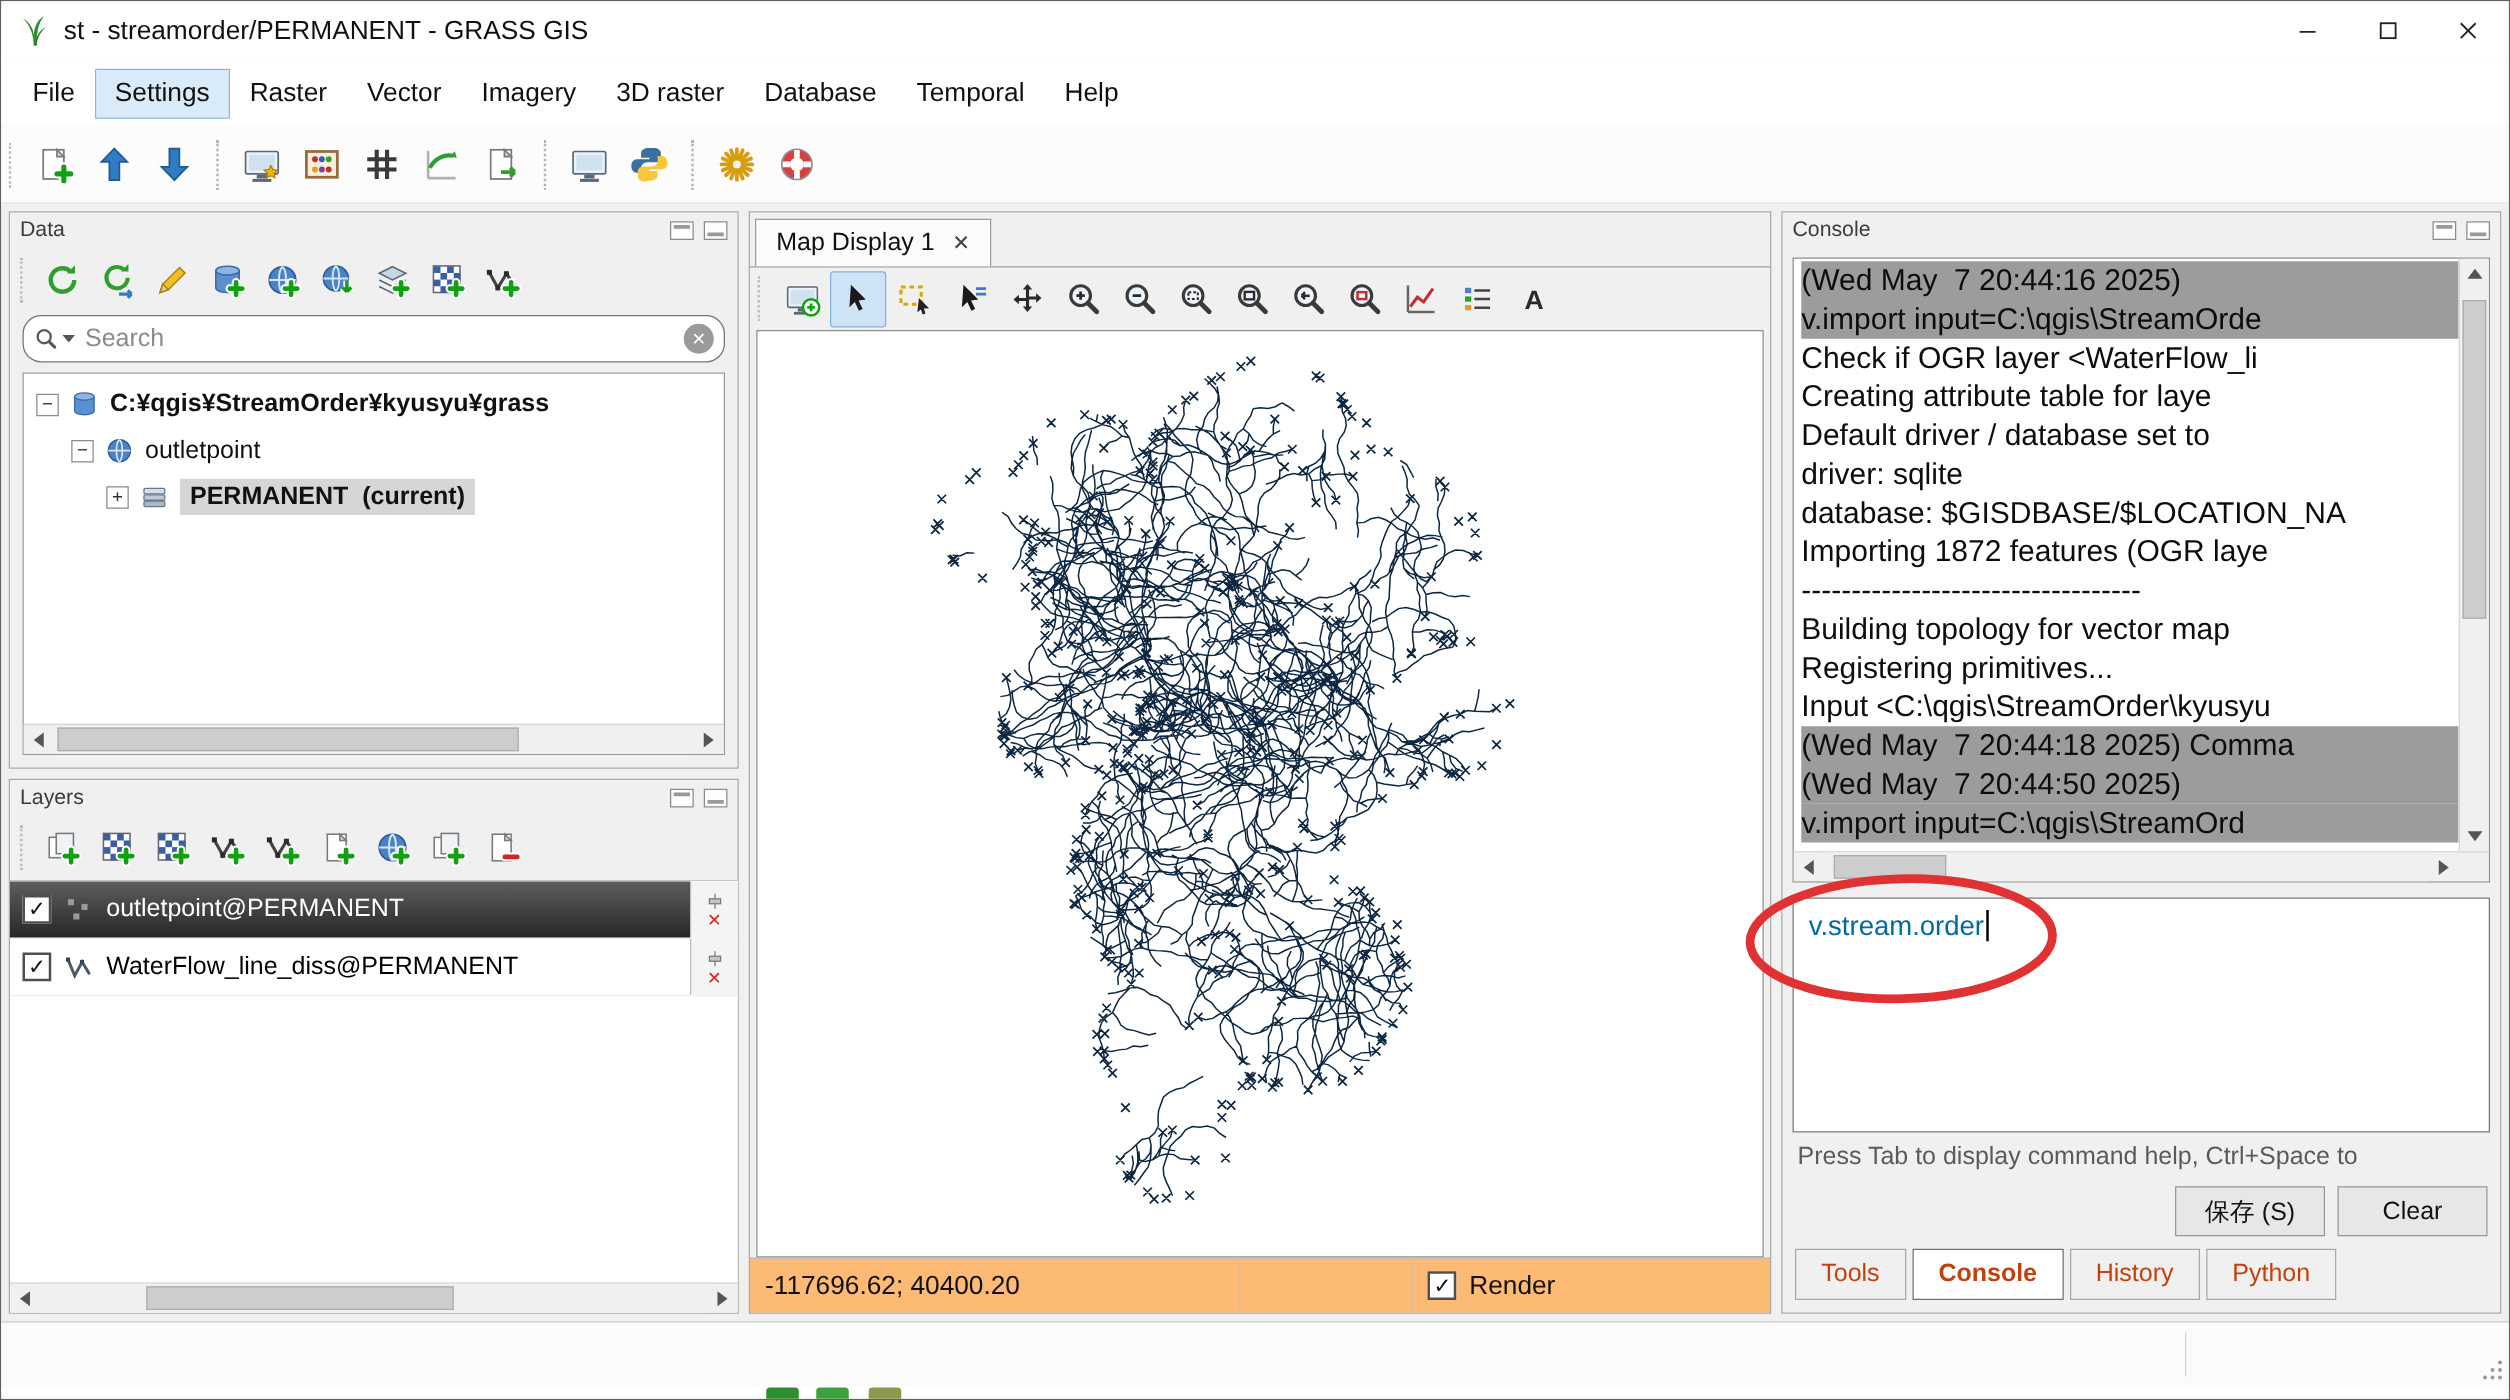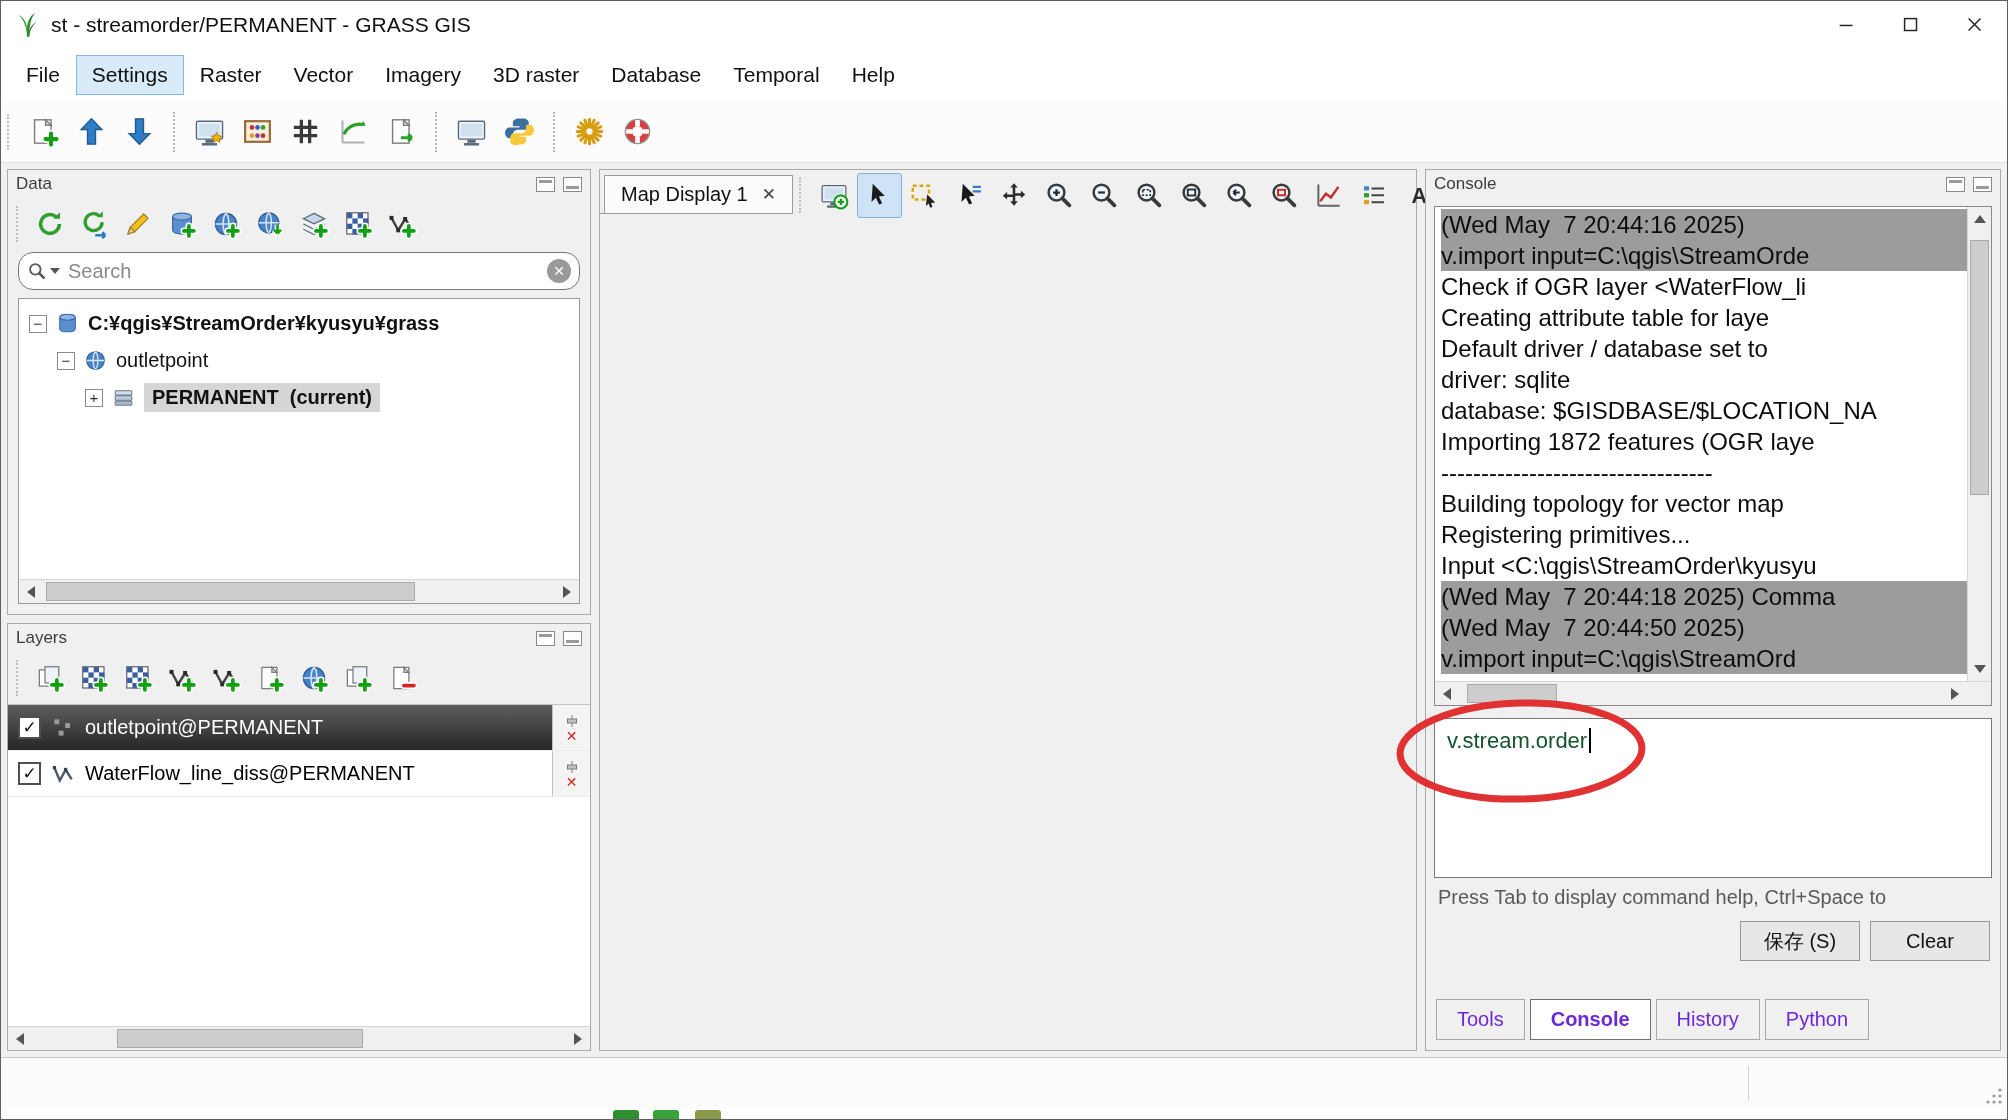--- a/index.html
+++ b/index.html
@@ -74,46 +74,46 @@
 .layer-row{height:46px;display:flex;align-items:stretch;border-bottom:1px solid #eee}
 .layer-main{flex:1;display:flex;align-items:center;gap:9px;padding-left:10px;min-width:0}
 .layer-row.selected .layer-main{background:linear-gradient(#5e5e5e,#262626);color:#fff}
 .checkbox{width:23px;height:23px;background:#fff;border:2px solid #4f4f4f;display:inline-flex;align-items:center;justify-content:center;font-size:17px;font-weight:bold;color:#111;flex:none}
 .layer-icon svg{width:26px;height:26px;display:block}
 .layer-label{font-size:20px;white-space:pre;overflow:hidden;text-overflow:ellipsis}
 .row-ctrl{width:38px;border-left:1px solid #c0c0c0;background:#f4f4f4;display:flex;flex-direction:column;align-items:center;justify-content:center;gap:2px;flex:none}
 .red-x{color:#d42424;font-size:14px;font-weight:bold;line-height:12px}
 .slider-glyph svg{width:16px;height:14px;display:block}
 
-.mapcol{flex:1;display:flex;flex-direction:row;border:1px solid #aaa;background:#f0f0f0;min-width:0}
+.mapcol{flex:1;display:flex;flex-direction:column;border:1px solid #aaa;background:#f0f0f0;min-width:0}
 .tabbar{height:44px;display:flex;align-items:flex-end;padding-left:4px;border-bottom:1px solid #9c9c9c;flex:none}
 .map-tab{height:38px;background:#fbfbfb;border:1px solid #9c9c9c;border-bottom:none;display:flex;align-items:center;gap:14px;padding:0 16px;font-size:20px;color:#111}
 .tab-close{font-size:17px;color:#444}
 .maptoolbar{height:50px;display:flex;align-items:center;padding-left:6px;gap:2px;flex:none}
 .maptoolbar .ibtn{width:43px;height:43px}
 .maptoolbar .ibtn svg{width:30px;height:30px}
 .map-canvas{flex:1;margin:0 5px;background:#fff;border:1px solid #8f8f8f;position:relative;overflow:hidden}
 #map-svg{width:100%;height:100%;display:block}
 .map-status{height:44px;display:flex;align-items:stretch;border-top:1px solid #bdbdbd;background:#fdba74;flex:none}
 .ms-cell{display:flex;align-items:center;padding:0 12px;border-right:1px solid #c2c2c2;font-size:21px;color:#111}
 .ms-c1{width:48%}.ms-c2{width:17%}.ms-c3{flex:1;gap:10px;border-right:none}
 
 .consolecol{width:576px;flex:none;position:relative}
 .console-log{height:500px;margin:8px 8px 0;border:1px solid #8a8a8a;background:#fff;display:flex;flex-direction:column;flex:none;min-height:0}
 .log-top{flex:1;display:flex;min-height:0}
 .log-lines{flex:1;overflow:hidden;font-family:"DejaVu Sans Mono","Liberation Mono",monospace;font-size:24px;line-height:31px;padding:2px 0 0 6px;white-space:pre;color:#0d0d0d}
 .log-line{display:block;width:100%}
 .log-line.hl{background:#9c9c9c}
-.prompt{height:160px;margin:12px 8px 0;border:1px solid #767676;background:#fff;padding:9px 12px;font-size:22px;color:#14532d;flex:none}
+.prompt{height:188px;margin:12px 8px 0;border:1px solid #767676;background:#fff;padding:9px 12px;font-size:22px;color:#0369a1;flex:none}
 .caret-bar{display:inline-block;width:2px;height:25px;background:#000;vertical-align:text-bottom;margin-left:2px}
 .hint{margin:8px 12px 0;font-size:20px;color:#5a5a5a;white-space:nowrap;overflow:hidden}
 .btn-row{display:flex;justify-content:flex-end;gap:10px;margin:12px 10px 0}
 .btn{min-width:120px;height:40px;background:#e7e7e7;border:1px solid #989898;font-size:20px;color:#111;padding:0 18px;font-family:inherit}
 .ctabs{margin-top:auto;display:flex;align-items:flex-end;padding:8px 0 10px 10px;gap:5px}
-.ctab{padding:8px 20px;font-size:20px;border:1px solid #a8a8a8;background:#f0f0f0;color:#6d28d9}
+.ctab{padding:8px 20px;font-size:20px;border:1px solid #a8a8a8;background:#f0f0f0;color:#c2410c}
 .ctab.active{background:#fff;font-weight:bold;border-color:#6f6f6f}
 .annot{position:absolute;left:-34px;top:524px;width:258px;height:114px;z-index:9;pointer-events:none}
 
 .statusbar{height:52px;background:#fbfbfb;border-top:1px solid #c8c8c8;display:flex;align-items:center;padding-left:12px;font-size:21px;color:#0d0d0d;position:relative;flex:none}
 .sb-sep{position:absolute;right:258px;top:8px;bottom:8px;width:1px;background:#d2d2d2}
 .grip{position:absolute;right:3px;bottom:3px;width:20px;height:20px}
 
 .sliver{height:10px;background:#fff;position:relative;flex:none}
 .sl-item{position:absolute;bottom:0;height:9px;width:26px;border-radius:3px 3px 0 0}
 </style>

